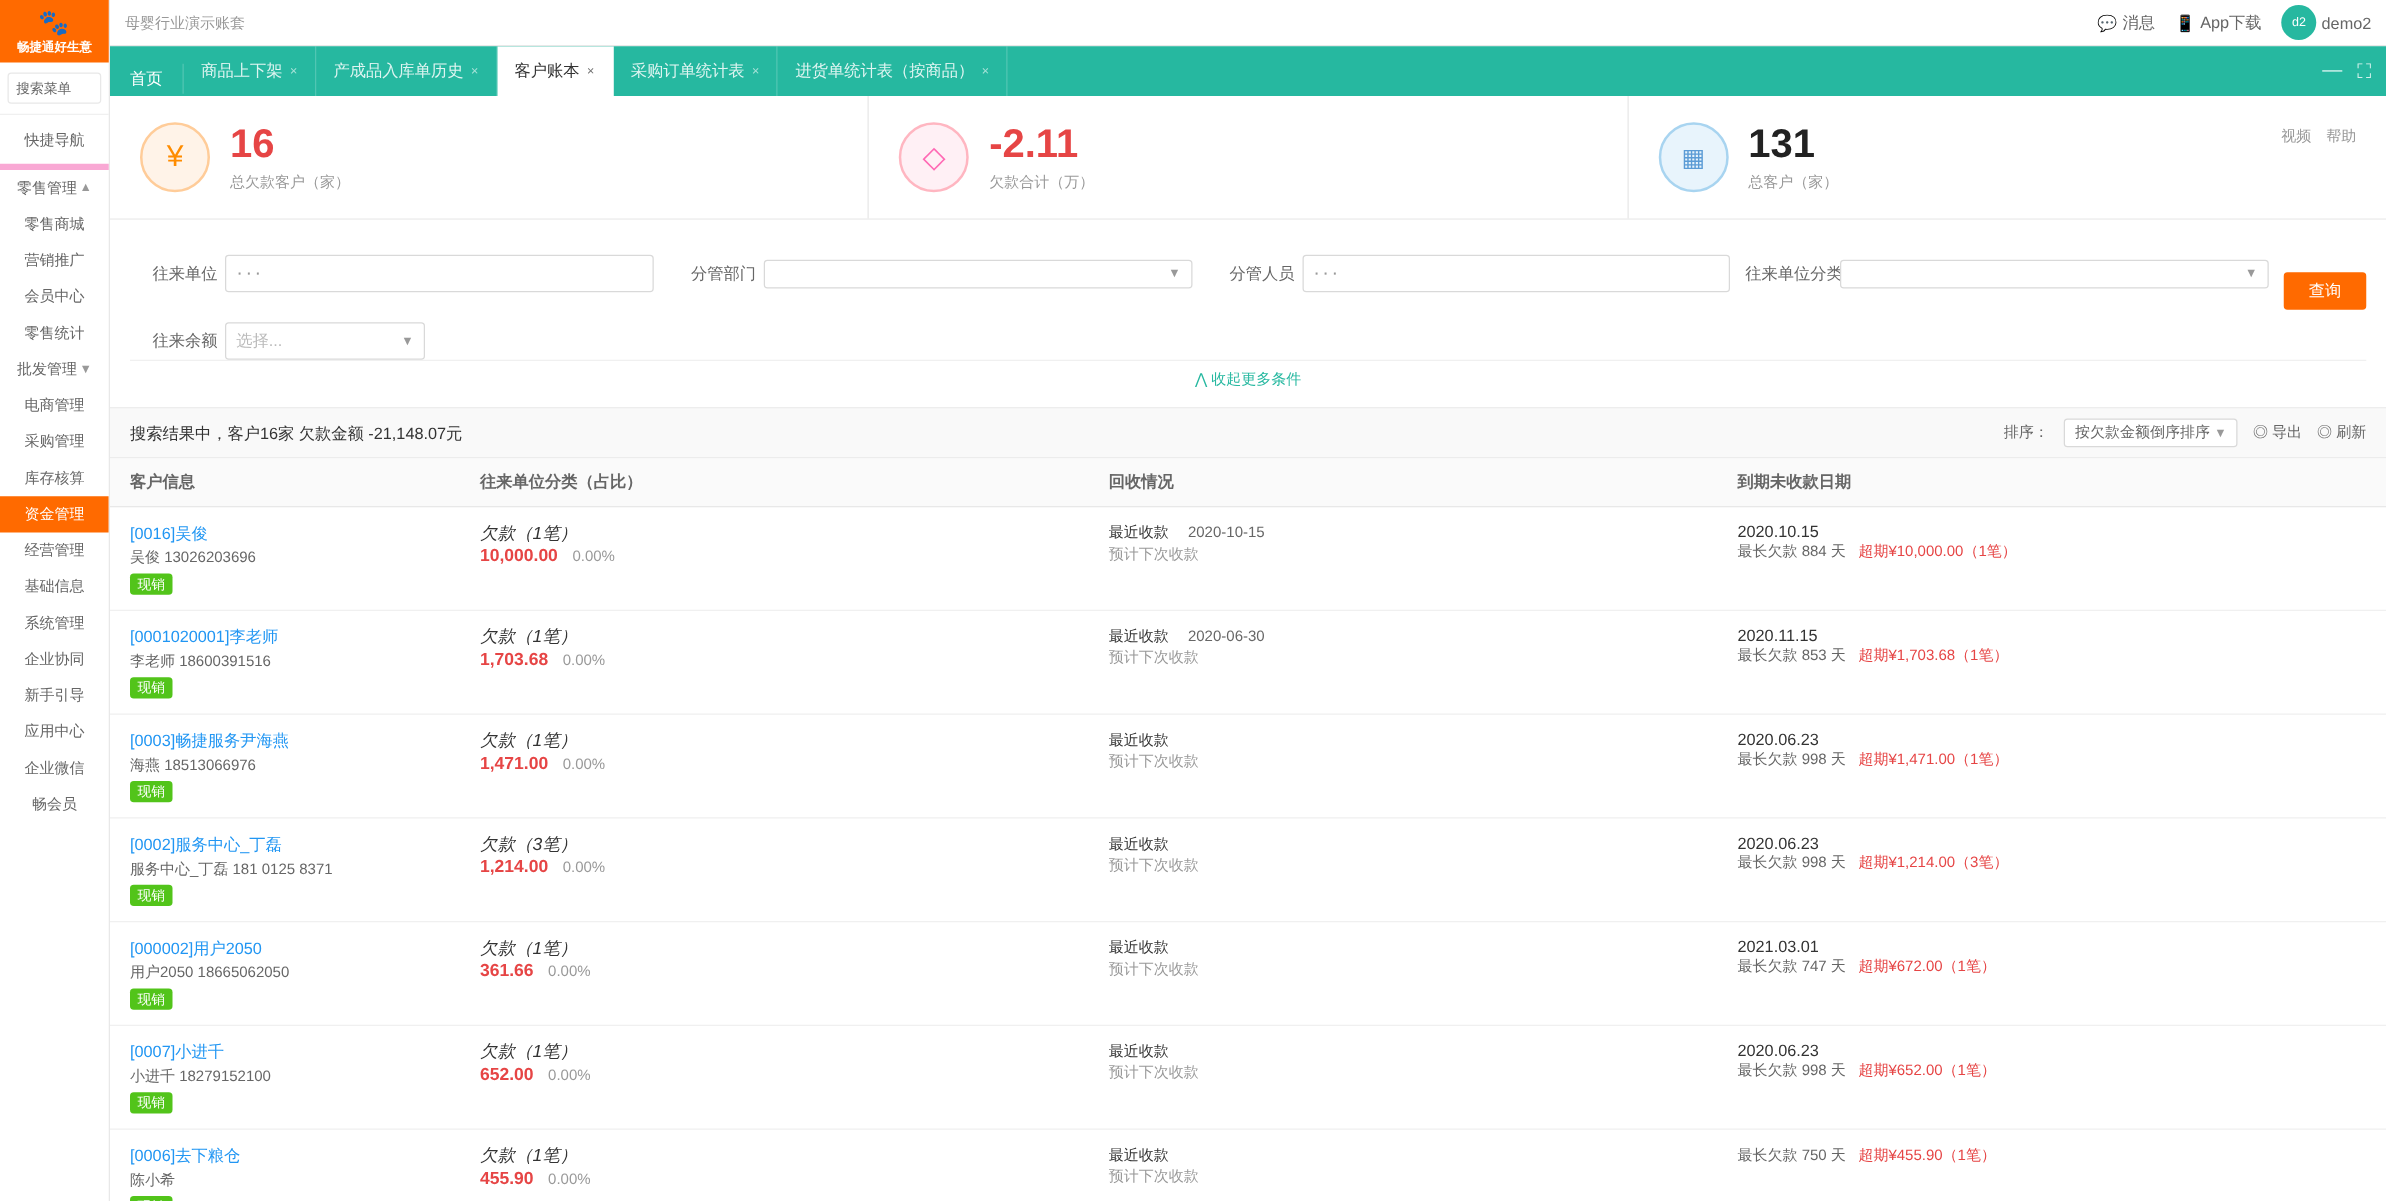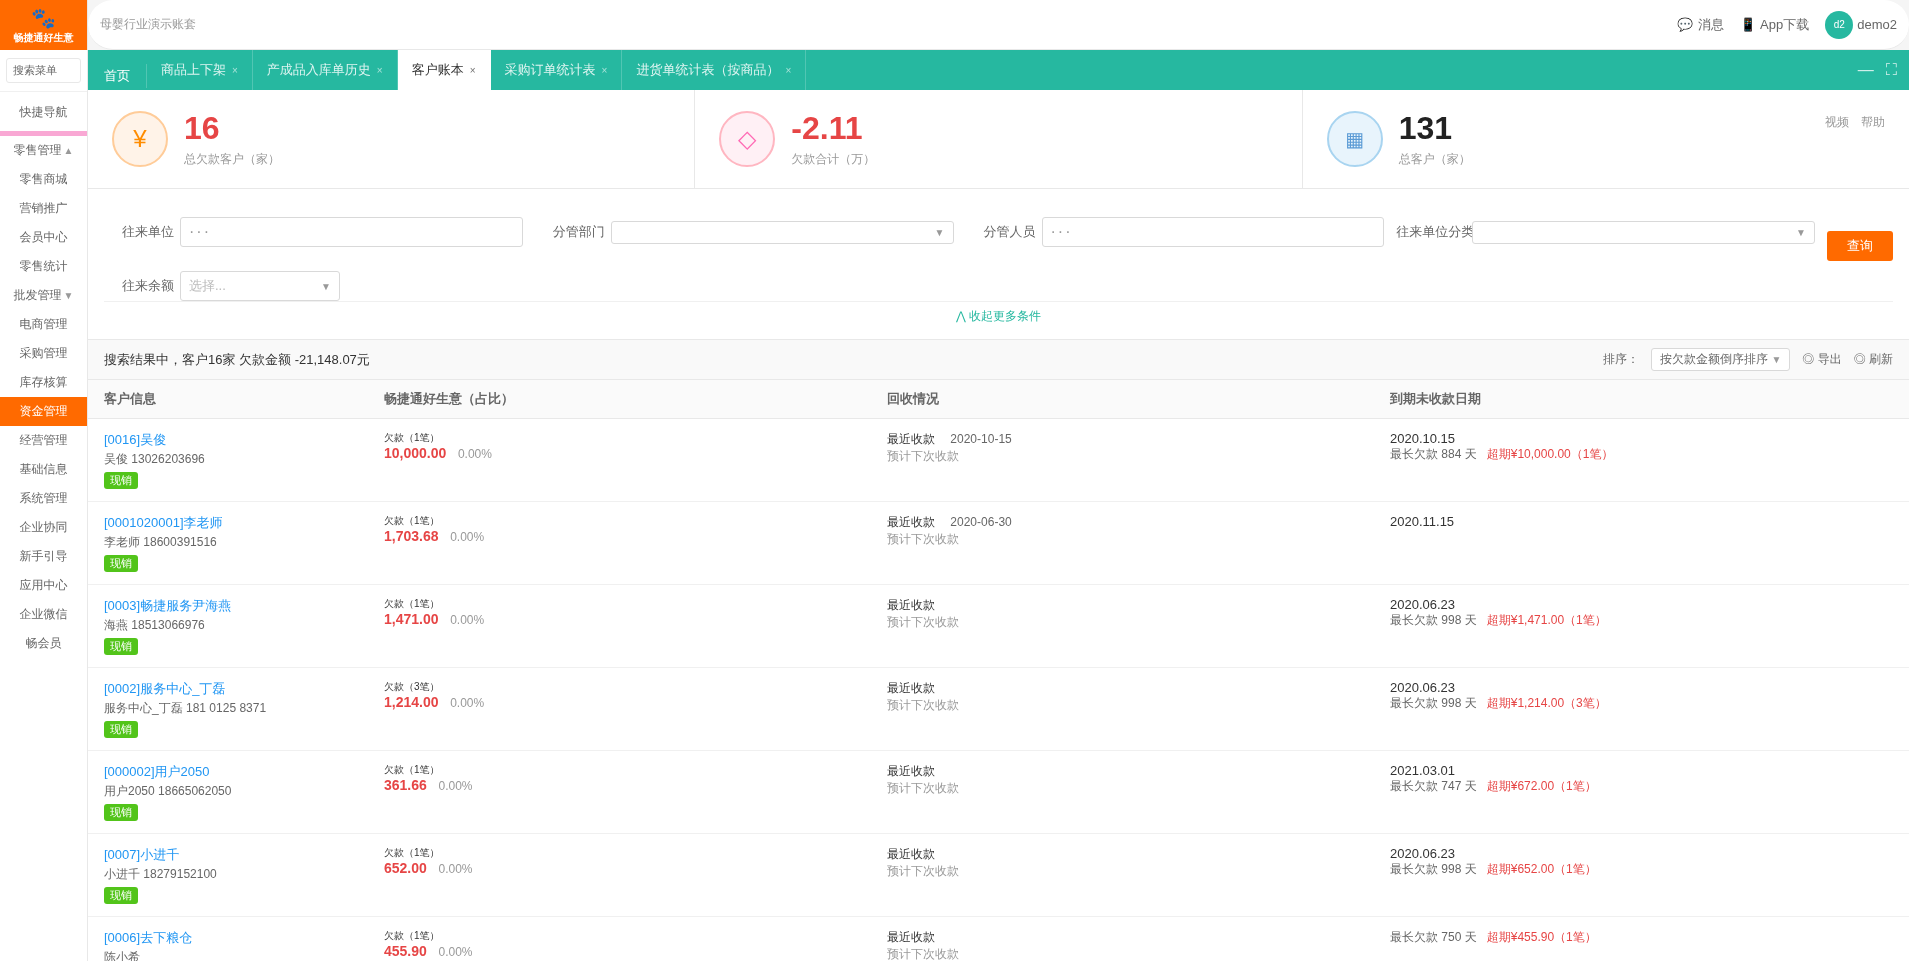--- a/index.html
+++ b/index.html
@@ -11,21 +11,21 @@
     .sidebar-search { padding: 8px 6px; border-bottom: 1px solid #f0f0f0; }
     .sidebar-search-btn { width: 100%; background: #fff; border: 1px solid #e8e8e8; border-radius: 3px; padding: 4px 6px; font-size: 11px; color: #666; cursor: pointer; text-align: left; }
     .sidebar-item { padding: 6px 0; text-align: center; cursor: pointer; color: #666; font-size: 12px; }
     .sidebar-item.active { background: #ff6a00; color: #fff; }
     .sidebar-item-with-arrow { display: flex; align-items: center; justify-content: center; gap: 2px; }
 
     
     .main { flex: 1; display: flex; flex-direction: column; overflow: hidden; }
 
     
-    .topbar { height: 50px; background: #fff; border-bottom: 1px solid #e8e8e8; display: flex; align-items: center; justify-content: space-between; padding: 0 12px; border-radius: 25px; }
+    .topbar { height: 37px; background: #fff; border-bottom: 1px solid #e8e8e8; display: flex; align-items: center; justify-content: space-between; padding: 0 12px; }
     .topbar-brand { font-size: 12px; color: #999; }
     .topbar-right { display: flex; align-items: center; gap: 16px; font-size: 13px; color: #666; }
     .topbar-right-item { display: flex; align-items: center; gap: 4px; cursor: pointer; }
     .avatar { width: 28px; height: 28px; background: #ccc; border-radius: 50%; display: flex; align-items: center; justify-content: center; font-size: 11px; color: #fff; overflow: hidden; }
 
     
     .tabbar { height: 40px; background: #26b8a0; display: flex; align-items: center; padding: 0 0; overflow: hidden; }
     .tab { padding: 0 14px; height: 40px; display: flex; align-items: center; gap: 6px; font-size: 13px; color: rgba(255,255,255,0.85); cursor: pointer; border-right: 1px solid rgba(255,255,255,0.2); white-space: nowrap; }
     .tab.active { background: #fff; color: #333; }
     .tab .close-x { font-size: 10px; opacity: 0.7; }
@@ -69,21 +69,21 @@
     .results-bar-right span { cursor: pointer; }
     .sort-select { border: 1px solid #d9d9d9; border-radius: 3px; padding: 2px 8px; font-size: 12px; background: #fff; cursor: pointer; }
 
     
     .table-container { background: #fff; }
     .table-header { display: grid; grid-template-columns: 280px 1fr 1fr 1fr; padding: 10px 16px; background: #fafafa; border-bottom: 1px solid #e8e8e8; font-size: 13px; font-weight: bold; color: #666; }
     .table-row { display: grid; grid-template-columns: 280px 1fr 1fr 1fr; padding: 12px 16px; border-bottom: 1px solid #f0f0f0; align-items: start; }
     .customer-id { color: #2196f3; font-size: 13px; cursor: pointer; }
     .customer-phone { color: #666; font-size: 12px; margin-top: 2px; }
     .customer-tag { display: inline-block; background: #52c41a; color: #fff; font-size: 11px; padding: 1px 6px; border-radius: 3px; margin-top: 4px; }
-    .debt-count { font-size: 10px; color: #333; }
+    .debt-count { font-size: 14px; color: #333; font-style: italic; }
     .debt-amount { color: #e64545; font-size: 14px; font-weight: bold; margin-top: 2px; }
     .debt-percent { color: #999; font-size: 12px; margin-left: 8px; }
     .collection-info { font-size: 12px; color: #333; }
     .collection-date { color: #666; }
     .collection-next { color: #999; }
     .overdue-date { font-size: 13px; color: #333; }
     .overdue-days { color: #666; font-size: 12px; }
     .overdue-amount { color: #e64545; font-size: 12px; cursor: pointer; }
 
     .chevron { font-size: 10px; color: #999; }
@@ -278,21 +278,21 @@
         <span style="cursor:pointer;">
           <span>◎ </span>
           <span>刷新</span>
         </span>
       </div>
     </div>
 
     <div class="table-container">
       <div class="table-header">
         <div>客户信息</div>
-        <div>畅捷通好生意（占比）</div>
+        <div>往来单位分类（占比）</div>
         <div>回收情况</div>
         <div>到期未收款日期</div>
       </div>
 
       <div id="table-rows-container">
           <div class="table-row">
     <div>
       <div class="customer-id">[0016]吴俊</div>
       <div class="customer-phone">吴俊  13026203696</div>
       <span class="customer-tag">现销</span>
@@ -334,20 +334,24 @@
     </div>
     <div class="collection-info">
       <div>
         <span>最近收款</span>
         <span class="collection-date">　2020-06-30</span>
       </div>
       <div class="collection-next">预计下次收款</div>
     </div>
     <div>
       <div class="overdue-date">2020.11.15</div>
+      <div class="overdue-days">
+        最长欠款 853 天 &nbsp;
+        <span class="overdue-amount">超期¥1,703.68（1笔）</span>
+      </div>
     </div>
   </div>
           <div class="table-row">
     <div>
       <div class="customer-id">[0003]畅捷服务尹海燕</div>
       <div class="customer-phone">海燕  18513066976</div>
       <span class="customer-tag">现销</span>
     </div>
     <div>
       <div class="debt-count">欠款（1笔）</div>

